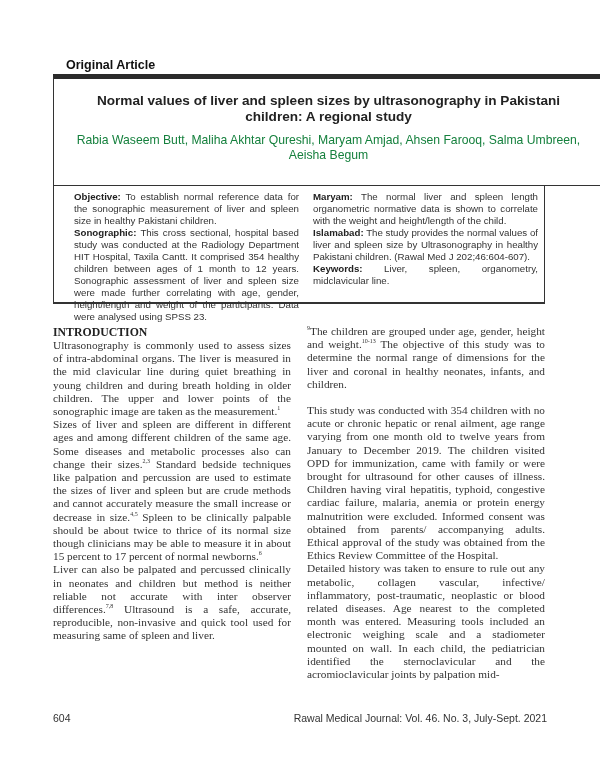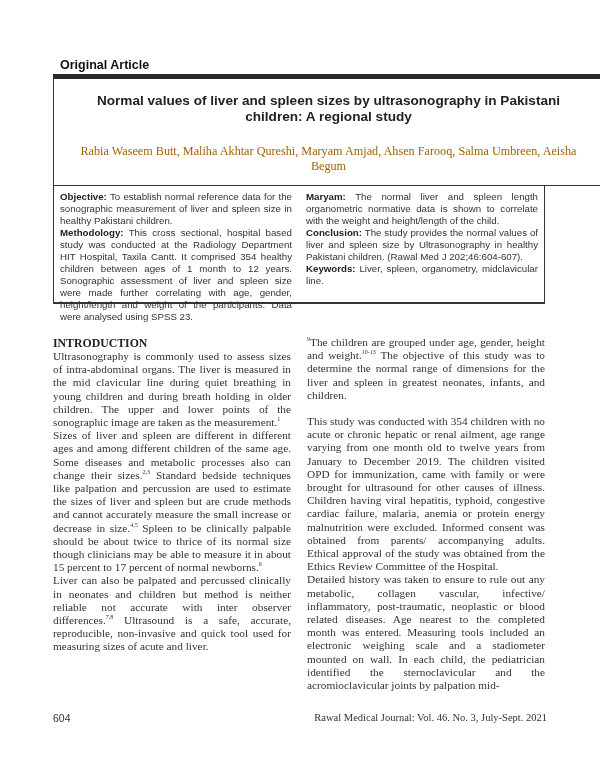--- a/index.html
+++ b/index.html
@@ -1,111 +1,111 @@
 <!DOCTYPE html>
 <html><head>
 <meta charset="utf-8">
 <style>
   html, body { margin: 0; padding: 0; background: #ffffff; }
   body { width: 600px; height: 776px; position: relative; overflow: hidden; color: #3a3a3a; }
   .page { position: absolute; left: 0; top: 0; width: 600px; height: 776px; }
 
   .section-label {
-    position: absolute; left: 60px; top: 58px;
+    position: absolute; left: 66px; top: 58px;
     font-family: "Liberation Sans", sans-serif; font-weight: bold; font-size: 12.5px; color: #111;
   }
 
   .header-box {
     position: absolute; left: 53px; top: 74px; width: 551px; height: 112px;
     border: 1px solid #333; border-top: 5px solid #2b2b2b; box-sizing: border-box;
     text-align: center;
   }
   .title {
     font-family: "Liberation Sans", sans-serif; font-weight: bold; font-size: 13.6px; color: #222;
     margin: 14px 20px 0 20px; line-height: 16px;
   }
   .authors {
-    font-family: Liberation Serif, serif; font-size: 12.2px; color: #a16207;
-    margin: 19px 20px 0 20px; line-height: 15px;
+    font-family: Liberation Sans, sans-serif; font-size: 12.2px; color: #15803d;
+    margin: 8px 20px 0 20px; line-height: 15px;
   }
   .affiliation {
     font-family: "Liberation Serif", serif; font-size: 10.4px; color: #333;
     margin: 8px 20px 0 20px; line-height: 13px;
   }
 
   .abstract-box {
     position: absolute; left: 53px; top: 186px; width: 492px; height: 118px;
     border: 1px solid #333; border-top: none; border-bottom: 2px solid #333; box-sizing: border-box;
-    padding: 5px 6px 0 6px;
+    padding: 5px 6px 0 20px;
     display: flex; gap: 14px;
   }
   .abstract-col {
     flex: 1; font-family: "Liberation Sans", sans-serif; font-size: 9.7px; line-height: 12px;
     color: #333; text-align: justify;
   }
   .abstract-col b { color: #222; }
 
   .body-cols {
-    position: absolute; left: 53px; top: 336px; width: 492px;
+    position: absolute; left: 53px; top: 325px; width: 492px;
     display: flex; gap: 16px;
   }
   .body-col {
     flex: 1; font-family: "Liberation Serif", serif; font-size: 11.3px; line-height: 13.2px;
     color: #333; text-align: justify;
   }
   .body-col p { margin: 0; }
   .heading {
     font-family: "Liberation Serif", serif; font-weight: bold; font-size: 11.8px; color: #222;
     margin: 0; line-height: 14px;
   }
   .gap { height: 13px; }
   sup { font-size: 6px; line-height: 0; vertical-align: super; }
 
   .footer-left {
     position: absolute; left: 53px; top: 712px;
     font-family: "Liberation Sans", sans-serif; font-size: 10.5px; color: #333; text-align: right;
   }
   .footer-right {
     position: absolute; right: 53px; top: 712px;
-    font-family: Liberation Serif, serif; font-size: 10.5px; color: #333;
+    font-family: Liberation Sans, sans-serif; font-size: 10.5px; color: #333;
   }
 </style>
 </head>
 <body>
 
 <div class="page">
 
   <div class="section-label">Original Article</div>
 
   <div class="header-box">
     <div class="title">Normal values of liver and spleen sizes by ultrasonography in Pakistani children: A regional study</div>
     <div class="authors">Rabia Waseem Butt, Maliha Akhtar Qureshi, Maryam Amjad, Ahsen Farooq, Salma Umbreen, Aeisha Begum</div>
   </div>
 
   <div class="abstract-box">
     <div class="abstract-col">
       <b>Objective:</b><span> To establish normal reference data for the sonographic measurement of liver and spleen size in healthy Pakistani children.</span><br>
-      <b>Methodology:</b><span> This cross sectional, hospital based study was conducted at the Radiology Department HIT Hospital, Taxila Cantt. It comprised 354 healthy children between ages of 1 month to 12 years. Sonographic assessment of liver and spleen size were made further correlating with age, gender, height/length and weight of the participants. Data were analysed using SPSS 23.</span>
+      <b>Sonographic:</b><span> This cross sectional, hospital based study was conducted at the Radiology Department HIT Hospital, Taxila Cantt. It comprised 354 healthy children between ages of 1 month to 12 years. Sonographic assessment of liver and spleen size were made further correlating with age, gender, height/length and weight of the participants. Data were analysed using SPSS 23.</span>
     </div>
     <div class="abstract-col">
       <b>Maryam:</b><span> The normal liver and spleen length organometric normative data is shown to correlate with the weight and height/length of the child.</span><br>
-      <b>Conclusion:</b><span> The study provides the normal values of liver and spleen size by Ultrasonography in healthy Pakistani children. (Rawal Med J 202;46:604-607).</span><br>
+      <b>Islamabad:</b><span> The study provides the normal values of liver and spleen size by Ultrasonography in healthy Pakistani children. (Rawal Med J 202;46:604-607).</span><br>
       <b>Keywords:</b><span> Liver, spleen, organometry, midclavicular line.</span>
     </div>
   </div>
 
   <div class="body-cols">
     <div class="body-col">
       <div class="heading">INTRODUCTION</div>
       <p><span>Ultrasonography is commonly used to assess sizes of intra-abdominal organs. The liver is measured in the mid clavicular line during quiet breathing in young children and during breath holding in older children. The upper and lower points of the sonographic image are taken as the measurement.</span><sup>1</sup></p>
       <p><span>Sizes of liver and spleen are different in different ages and among different children of the same age. Some diseases and metabolic processes also can change their sizes.</span><sup>2,3</sup><span> Standard bedside techniques like palpation and percussion are used to estimate the sizes of liver and spleen but are crude methods and cannot accurately measure the small increase or decrease in size.</span><sup>4,5</sup><span> Spleen to be clinically palpable should be about twice to thrice of its normal size though clinicians may be able to measure it in about 15 percent to 17 percent of normal newborns.</span><sup>6</sup></p>
-      <p><span>Liver can also be palpated and percussed clinically in neonates and children but method is neither reliable not accurate with inter observer differences.</span><sup>7,8</sup><span> Ultrasound is a safe, accurate, reproducible, non-invasive and quick tool used for measuring sizes of acute and liver.</span></p>
+      <p><span>Liver can also be palpated and percussed clinically in neonates and children but method is neither reliable not accurate with inter observer differences.</span><sup>7,8</sup><span> Ultrasound is a safe, accurate, reproducible, non-invasive and quick tool used for measuring same of spleen and liver.</span></p>
     </div>
     <div class="body-col">
-      <p><sup>9</sup><span>The children are grouped under age, gender, height and weight.</span><sup>10-13</sup><span> The objective of this study was to determine the normal range of dimensions for the liver and spleen in greatest neonates, infants, and children.</span></p>
+      <p><sup>9</sup><span>The children are grouped under age, gender, height and weight.</span><sup>10-13</sup><span> The objective of this study was to determine the normal range of dimensions for the liver and coronal in healthy neonates, infants, and children.</span></p>
       <div class="gap"></div>
       <p>This study was conducted with 354 children with no acute or chronic hepatic or renal ailment, age range varying from one month old to twelve years from January to December 2019. The children visited OPD for immunization, came with family or were brought for ultrasound for other causes of illness. Children having viral hepatitis, typhoid, congestive cardiac failure, malaria, anemia or protein energy malnutrition were excluded. Informed consent was obtained from parents/ accompanying adults. Ethical approval of the study was obtained from the Ethics Review Committee of the Hospital.</p>
       <p>Detailed history was taken to ensure to rule out any metabolic, collagen vascular, infective/ inflammatory, post-traumatic, neoplastic or blood related diseases. Age nearest to the completed month was entered. Measuring tools included an electronic weighing scale and a stadiometer mounted on wall.  In each child, the pediatrician identified the sternoclavicular and the acromioclavicular joints by palpation mid-</p>
     </div>
   </div>
 
   <div class="footer-left">604</div>
   <div class="footer-right">Rawal Medical Journal: Vol. 46. No. 3, July-Sept. 2021</div>
 
 </div>

